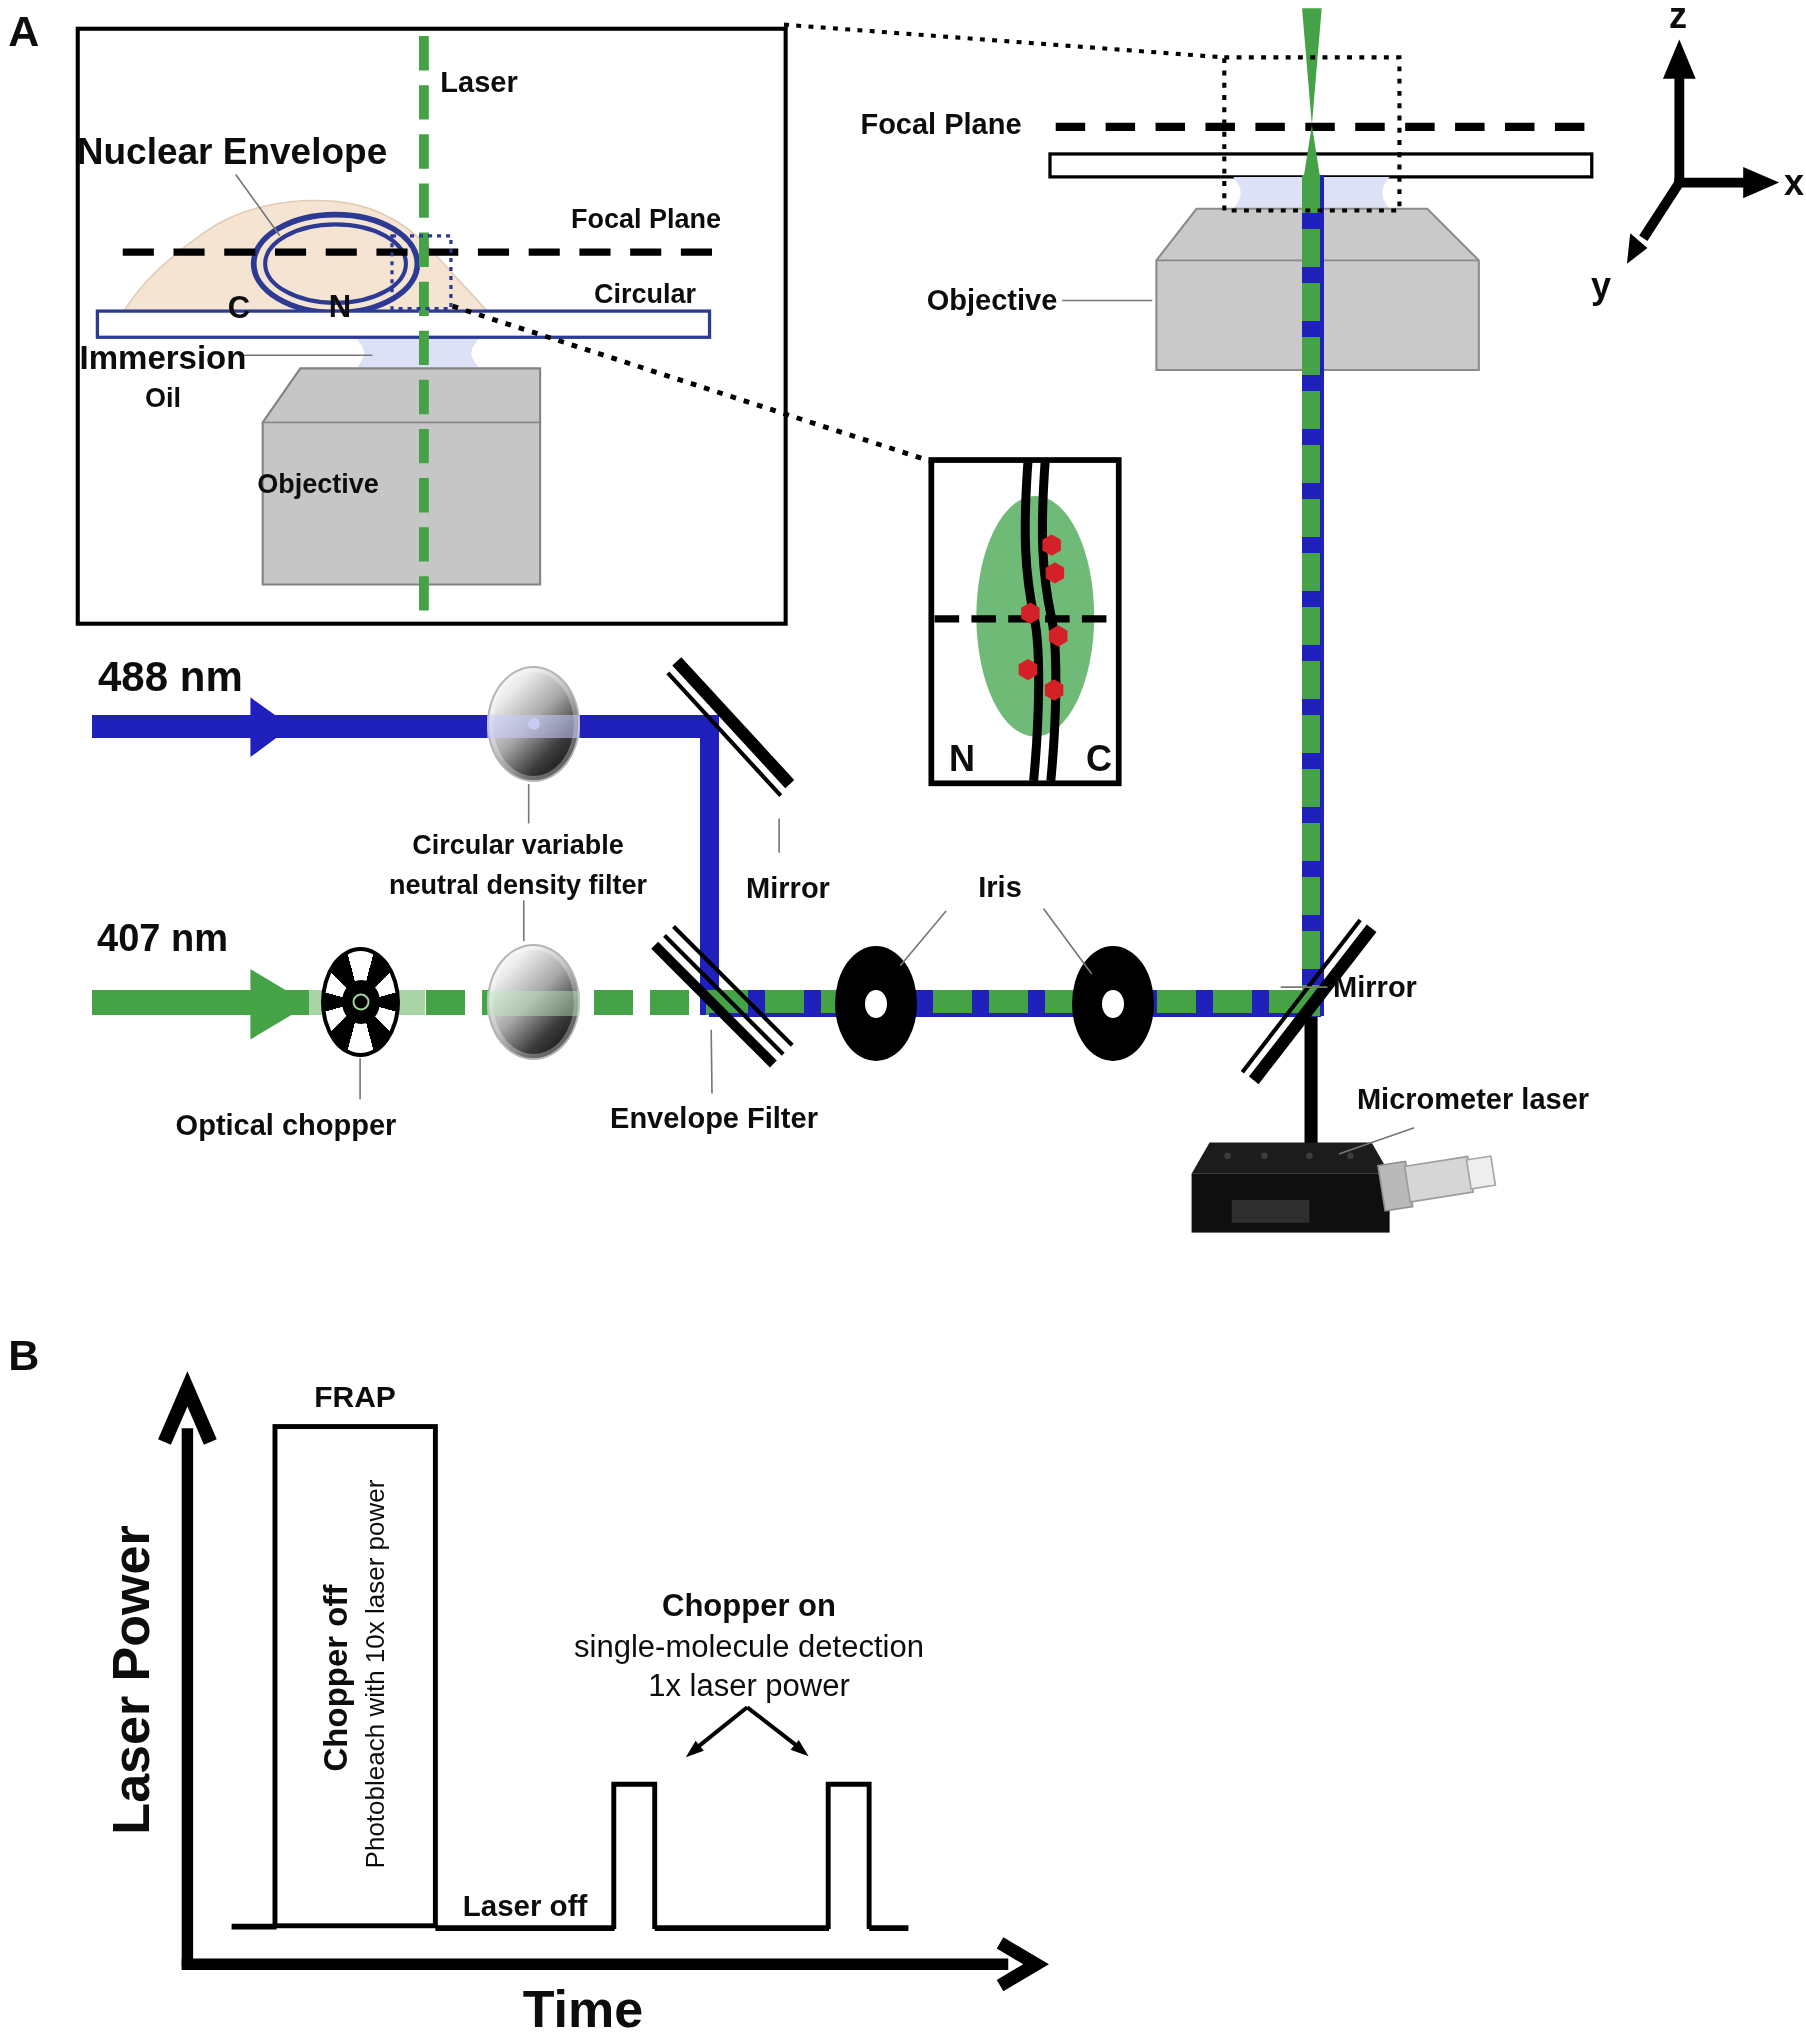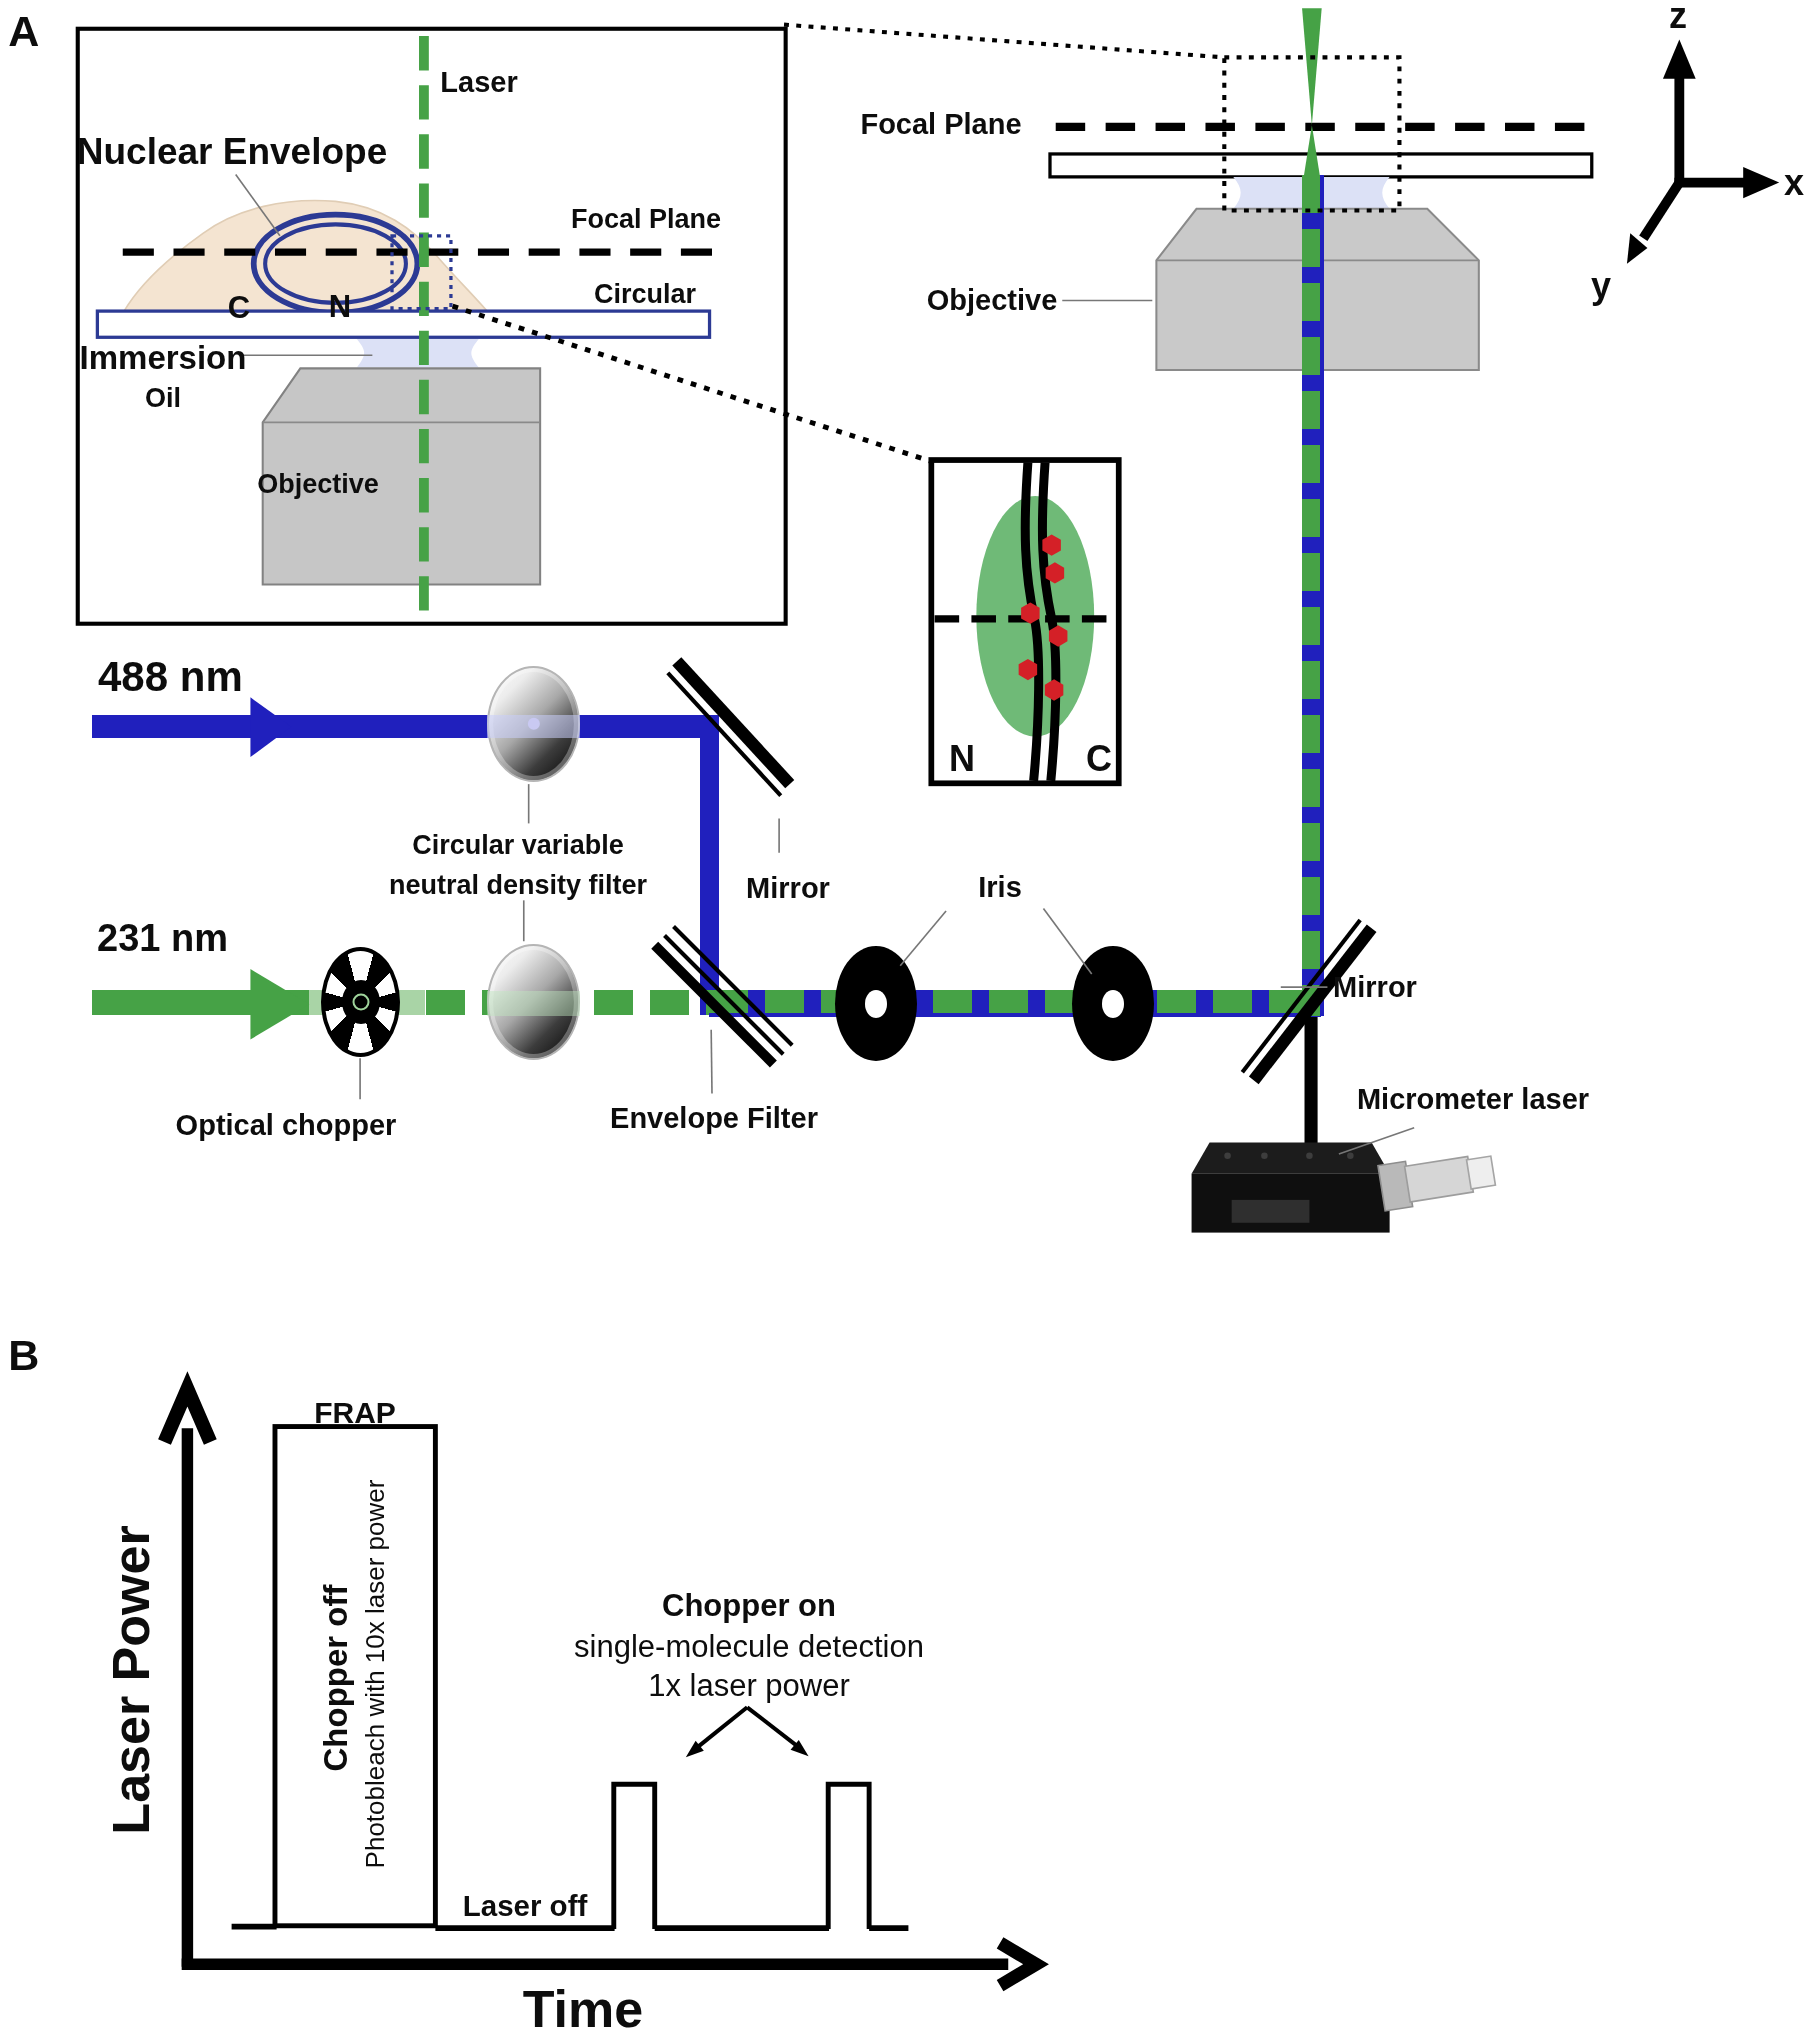--- a/index.html
+++ b/index.html
@@ -224,34 +224,34 @@
   <div class="lb txt" style="left:941px;top:124px;font-size:29px;">Focal Plane</div>
   <div class="lb txt" style="left:992px;top:300px;font-size:29px;">Objective</div>
   <div class="lb txt" style="left:1678px;top:16.4px;font-size:36px;">z</div>
   <div class="lb txt" style="left:1794px;top:183px;font-size:36px;">x</div>
   <div class="lb txt" style="left:1601px;top:286px;font-size:36px;">y</div>
 
   <div class="lb txt" style="left:962px;top:759px;font-size:36px;">N</div>
   <div class="lb txt" style="left:1099px;top:759px;font-size:36px;">C</div>
 
   <div class="lb-l txt" style="left:98px;top:653px;font-size:42px;">488 nm</div>
-  <div class="lb-l txt" style="left:97px;top:917px;font-size:38px;">231 nm</div>
+  <div class="lb-l txt" style="left:97px;top:917px;font-size:38px;">407 nm</div>
   <div class="lb txt" style="left:518px;top:845px;font-size:27px;">Circular variable</div>
   <div class="lb txt" style="left:518px;top:885px;font-size:27px;">neutral density filter</div>
   <div class="lb txt" style="left:788px;top:888px;font-size:29px;">Mirror</div>
   <div class="lb txt" style="left:286px;top:1125px;font-size:29px;">Optical chopper</div>
   <div class="lb txt" style="left:714px;top:1118px;font-size:29px;">Envelope Filter</div>
   <div class="lb txt" style="left:1000px;top:887px;font-size:29px;">Iris</div>
   <div class="lb txt" style="left:1375px;top:987px;font-size:29px;">Mirror</div>
   <div class="lb txt" style="left:1473px;top:1099px;font-size:29px;">Micrometer laser</div>
 
   <div class="lb-l txt" style="left:8.2px;top:1331px;font-size:43px;">B</div>
   <div class="lb rot txt" style="left:131px;top:1680px;font-size:52px;">Laser Power</div>
   <div class="lb txt" style="left:583px;top:2009px;font-size:52px;">Time</div>
-  <div class="lb txt" style="left:355px;top:1397px;font-size:30px;margin-top:16px;">FRAP</div>
+  <div class="lb txt" style="left:355px;top:1397px;font-size:30px;">FRAP</div>
   <div class="lb rot txt" style="left:336px;top:1678px;font-size:33px;">Chopper off</div>
   <div class="lb rot reg txt" style="left:376px;top:1674px;font-size:26px;">Photobleach with 10x laser power</div>
   <div class="lb txt" style="left:525px;top:1906px;font-size:29.5px;">Laser off</div>
   <div class="lb txt" style="left:749px;top:1606px;font-size:31px;">Chopper on</div>
   <div class="lb reg txt" style="left:749px;top:1647px;font-size:31px;">single-molecule detection</div>
   <div class="lb reg txt" style="left:749px;top:1686px;font-size:31px;">1x laser power</div>
 
 </div>
 
 

